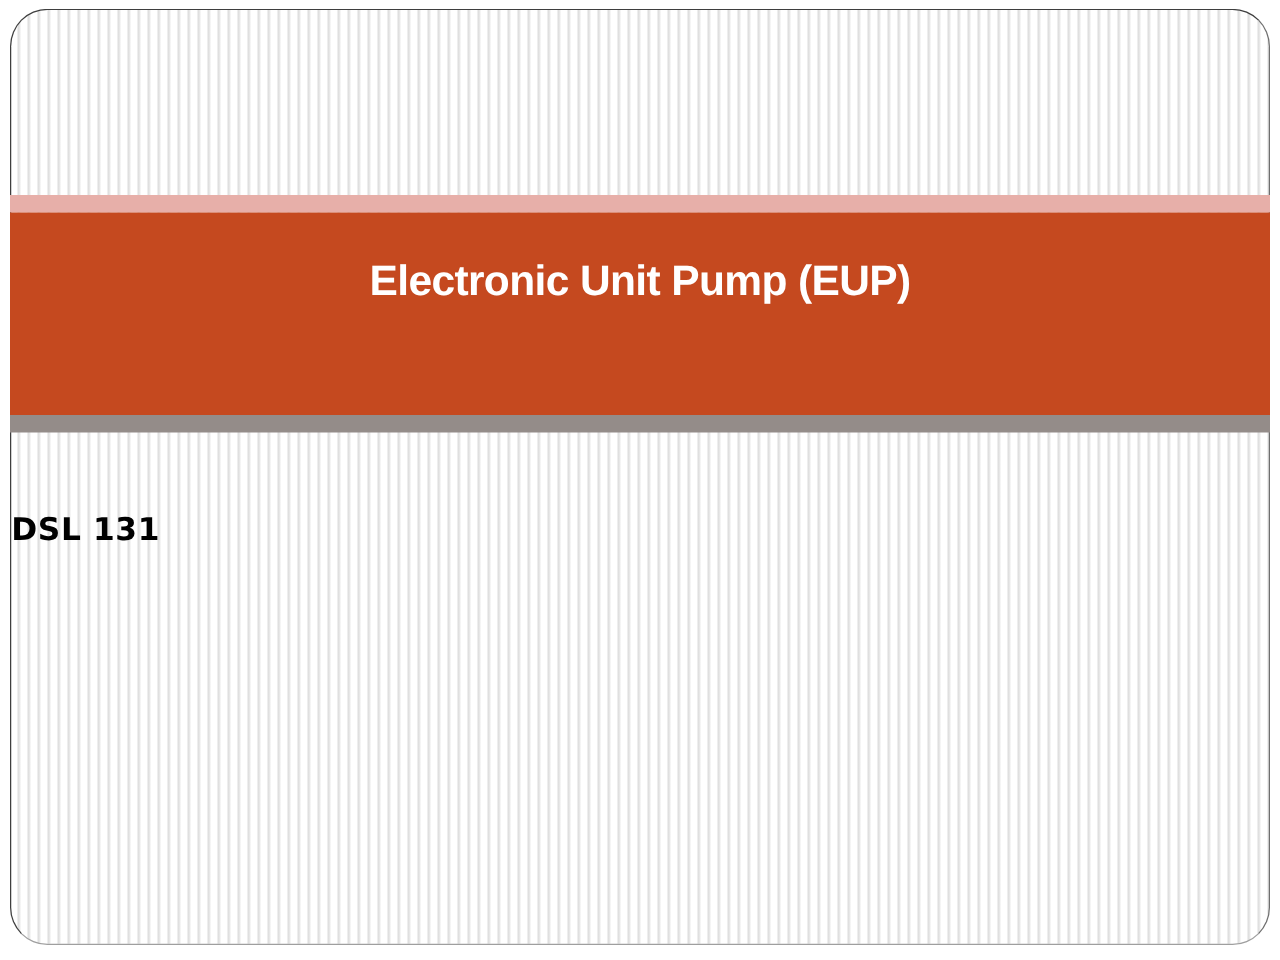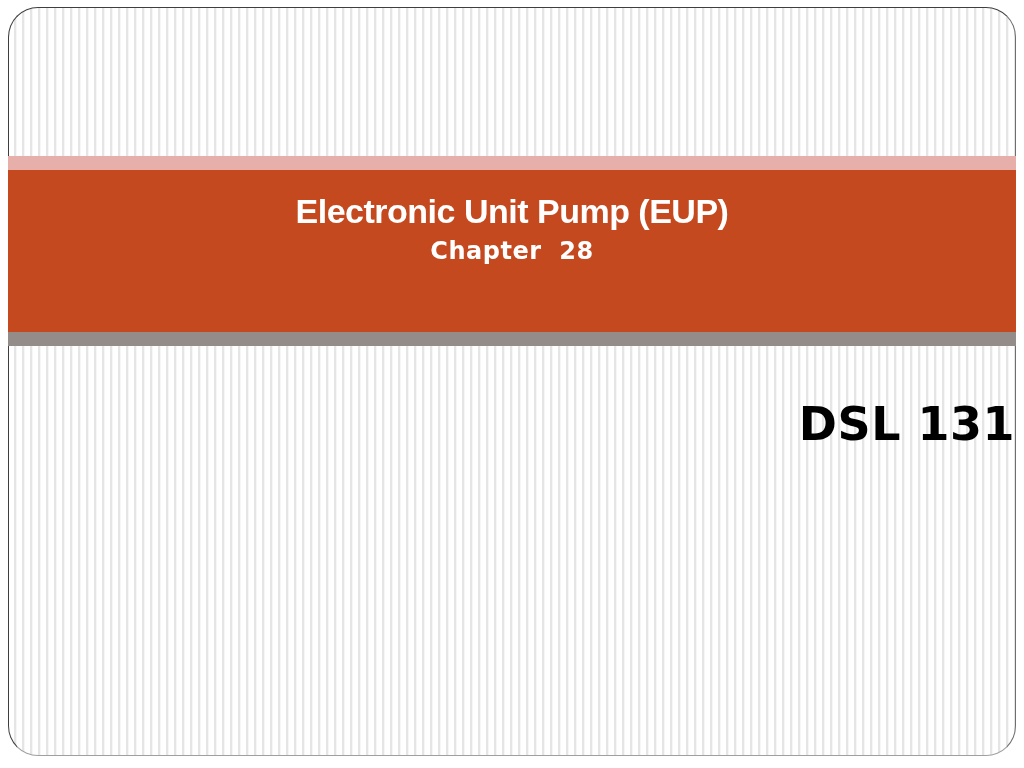--- a/index.html
+++ b/index.html
@@ -60,21 +60,21 @@
     color: var(--title-text, #ffffff);
   }
 
   .band-gray {
     top: 324px;
     height: 14px;
     background: var(--accent-gray, #948C89);
   }
 
   .slide-title {
-    margin: 4px;
+    margin: 18px;
     padding-top: 15px;
     font-family: "Liberation Sans", sans-serif;
     font-size: 34px;
     font-weight: 700;
     letter-spacing: -0.5px;
     line-height: 44px;
     color: var(--title-text, #ffffff);
   }
 
   .slide-title .title-line {
@@ -90,42 +90,41 @@
     letter-spacing: 0.5px;
     white-space: pre; 
     color: var(--title-text, #ffffff);
   }
 
   .course-code {
     position: absolute;
     left: 0;
     right: 0;
     top: 394px;
-    text-align: right;
+    text-align: left;
     font-family: "DejaVu Sans", sans-serif;
-    font-size: 46px;
+    font-size: 25px;
     font-weight: 700;
     line-height: 44px;
     letter-spacing: 0.5px;
     color: var(--subtitle-text, #000000);
   }
 </style>
 </head>
 <body>
 
 <div class="stage">
   <div class="frame">
 
     <div class="band band-pink"></div>
 
     <div class="band band-orange">
       <h1 class="slide-title">
         <span class="title-line">Electronic Unit Pump (EUP)</span>
       </h1>
-      <p class="chapter-line">Chapter  28</p>
     </div>
 
     <div class="band band-gray"></div>
 
     <div class="course-code">DSL 131</div>
 
   </div>
 </div>
 
 </body></html>

